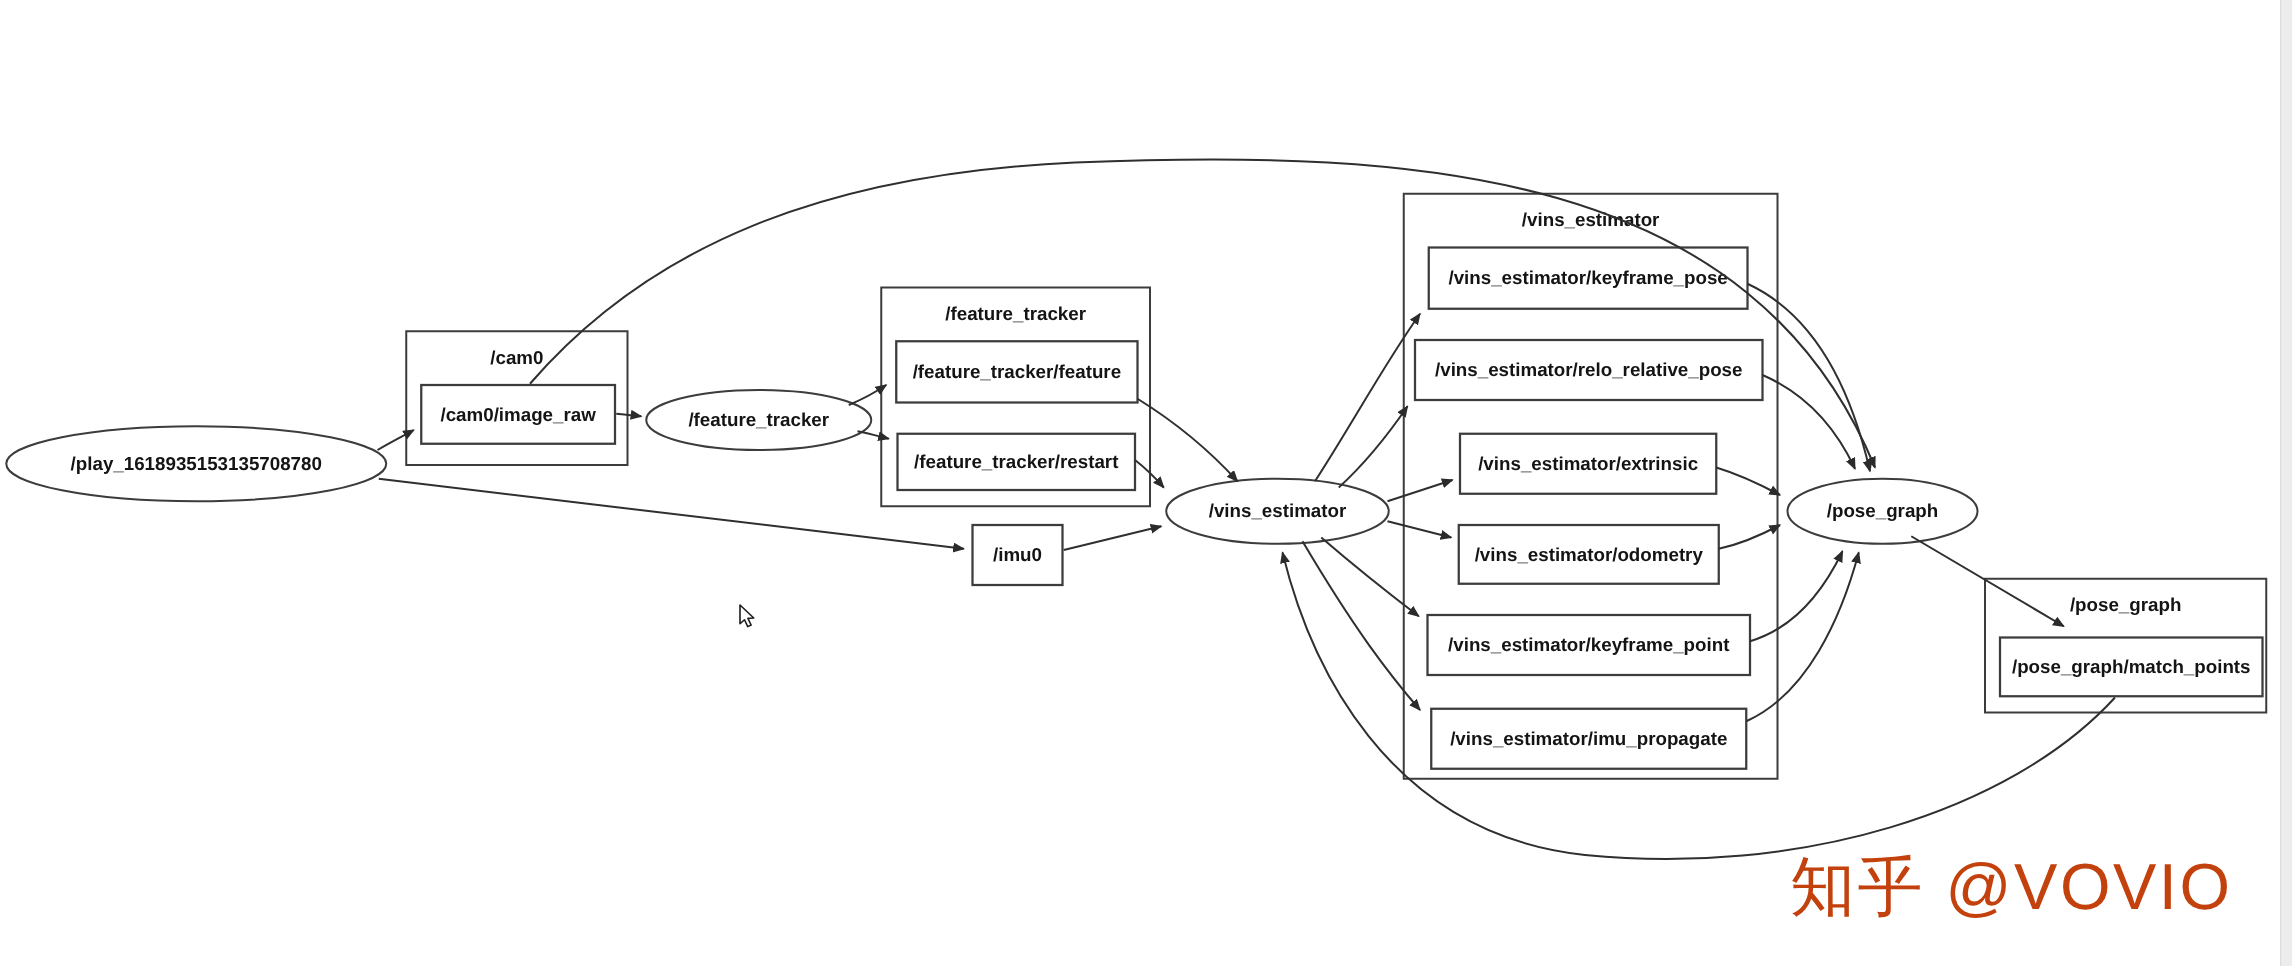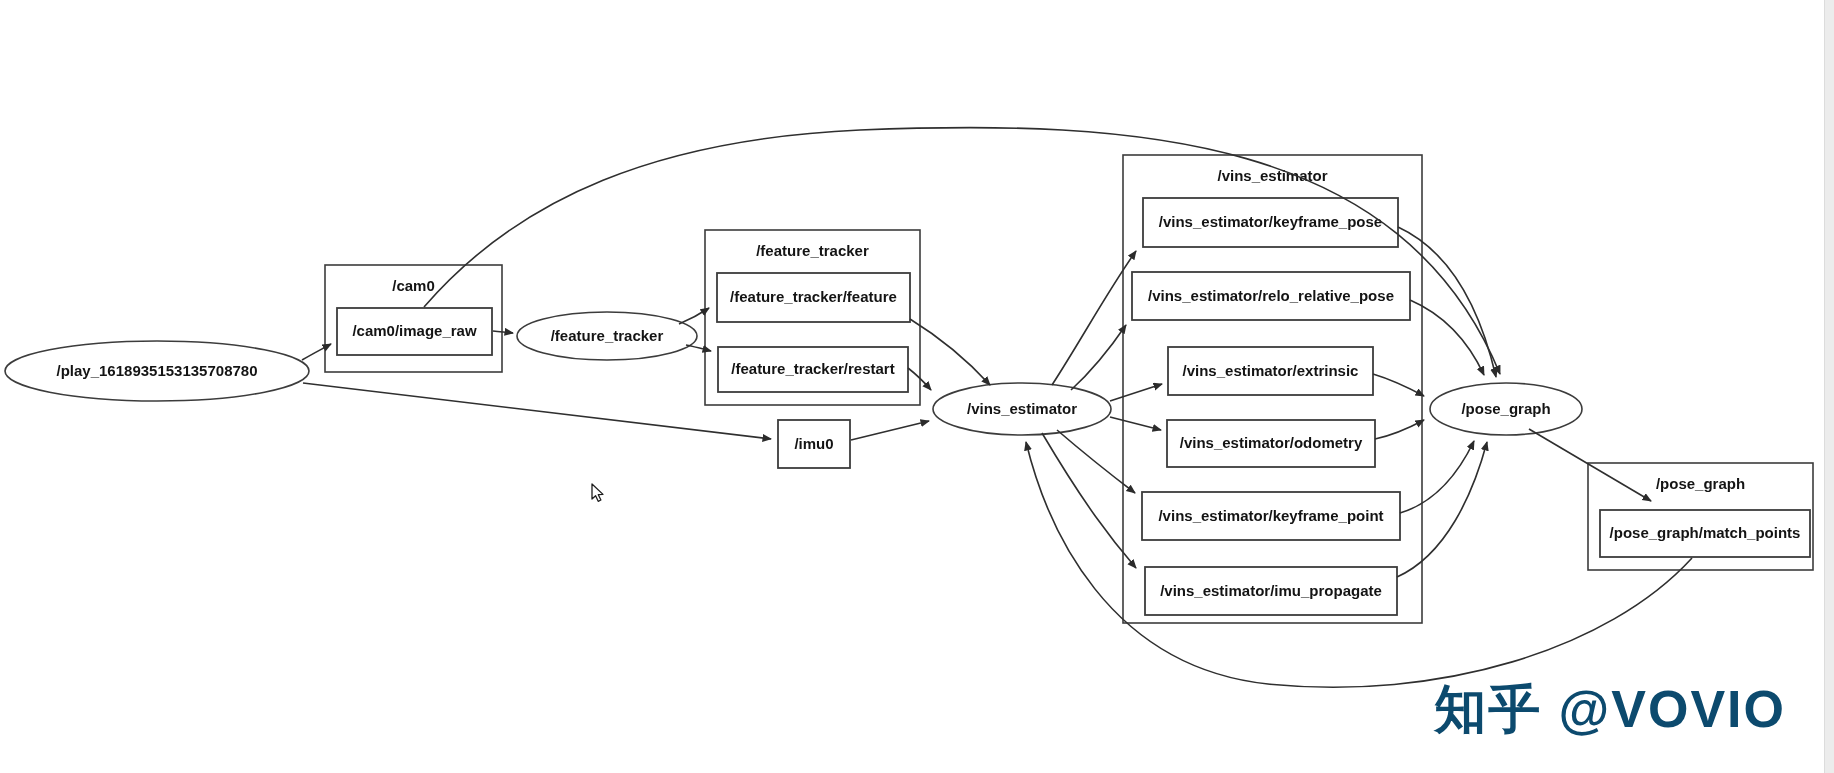--- a/index.html
+++ b/index.html
@@ -12,22 +12,22 @@
   }
   #graph-svg{position:absolute;left:0;top:0;}
   .right-strip{
     position:absolute;top:0;right:0;width:9px;height:773px;
     background:#ececec;border-left:1px solid #dcdcdc;
   }
   .watermark{
     position:absolute;
     right:48px;bottom:28px;
     font-size:52px;
-    font-weight:700;
-    color:#0c4a6e;
+    font-weight:400;
+    color:#c2410c;
     letter-spacing:2px;
     text-shadow:2px 2px 0 #ffffff;
     user-select:none;
     white-space:nowrap;
   }
   text{font-family:"Liberation Sans", sans-serif;}
 </style>
 </head>
 <body>
 

